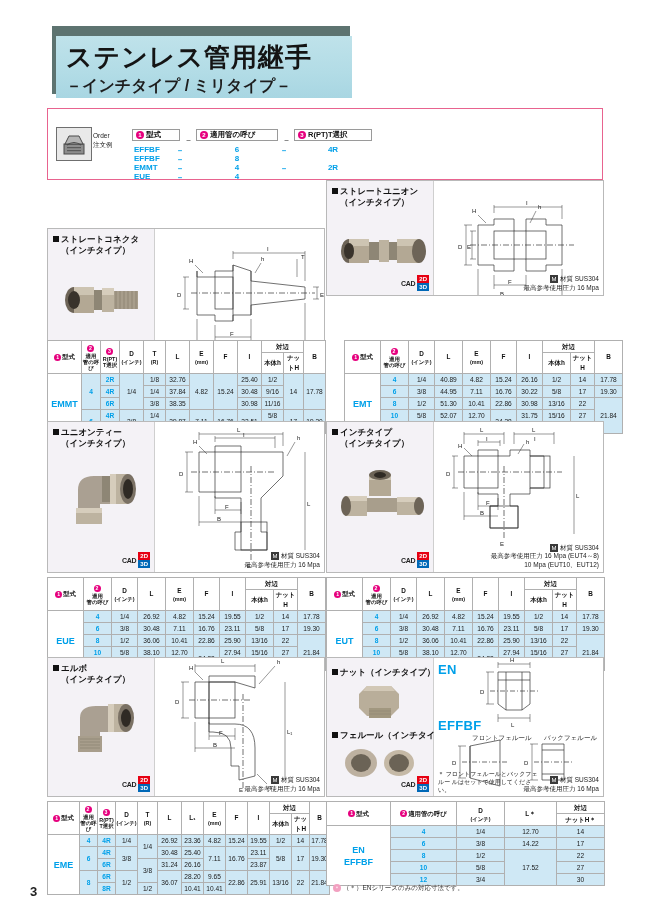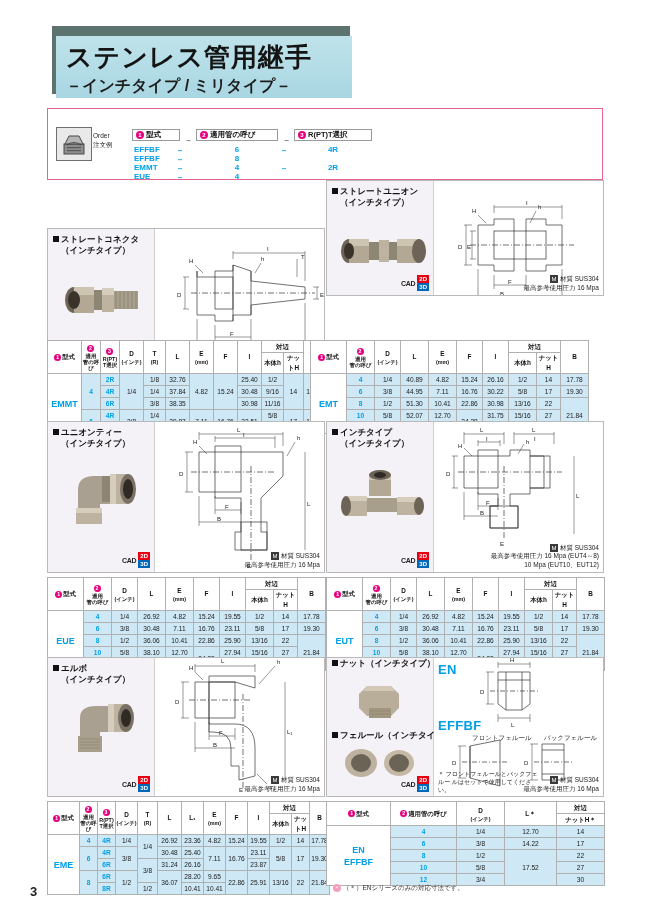--- a/index.html
+++ b/index.html
@@ -416,21 +416,21 @@
       <td class="data" rowspan="2">19.30</td>
     </tr>
     <tr>
       <td class="cyan">6R</td>
       <td class="data">3/8</td>
       <td class="data">11/16</td>
     </tr>
   </tbody>
 </table>
 
-<table class="spec" style="left:310px;top:340px;width:278px;">
+<table class="spec" style="left:344px;top:340px;width:278px;">
   <colgroup>
     <col style="width:36px">
       <col style="width:28px">
       <col style="width:26px">
       <col style="width:28px">
     <col style="width:28px">
       <col style="width:26px">
       <col style="width:26px">
     <col style="width:28px">
       <col style="width:24px">
@@ -897,21 +897,21 @@
     </svg>
     <div class="mat-note">
       <span class="m-badge">M</span><span>材質 SUS304</span><br>
       <span>最高参考使用圧力 16 Mpa</span>
     </div>
   </div>
 </div>
 
 <div class="panel" style="left:326px;top:657px;width:278px;height:140px;">
   <div class="panel-photo">
-    <div class="panel-title" style="top:0;">
+    <div class="panel-title" style="top:9px;">
       <span class="sq"></span><span>ナット（インチタイプ）</span>
     </div>
     <svg class="ph" style="left:26px;top:22px;" width="56" height="42" viewBox="0 0 56 42">
       <path d="M14 6 L38 6 L46 14 L46 28 L38 36 L14 36 L6 28 L6 14 Z" fill="#b9ae9a"></path>
       <path d="M14 6 L38 6 L42 11 L10 11 Z" fill="#d2c8b6"></path>
       <rect x="16" y="28" width="22" height="10" fill="#a1977f"></rect>
       <g stroke="#8d8472" stroke-width="0.6">
         <line x1="16" y1="31" x2="38" y2="31"></line>
           <line x1="16" y1="34" x2="38" y2="34"></line>
       </g>

